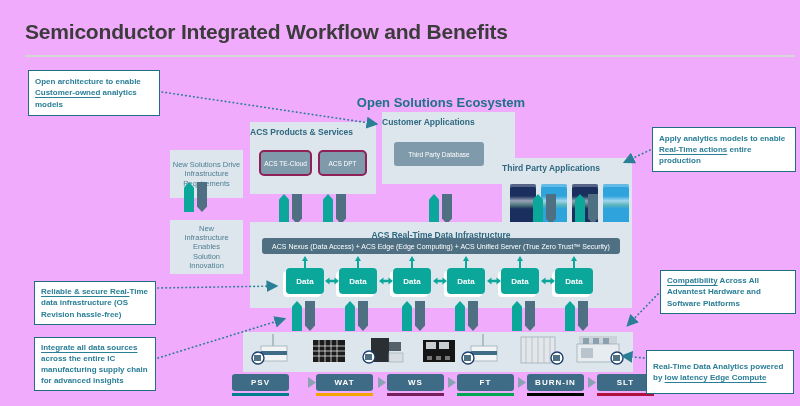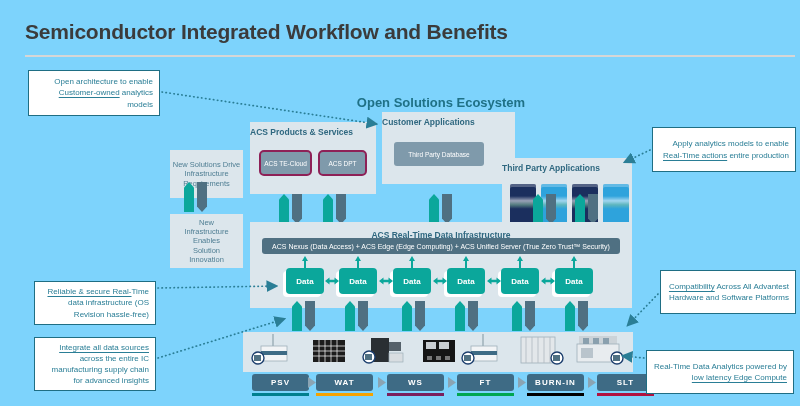--- a/index.html
+++ b/index.html
@@ -1,31 +1,31 @@
 <!DOCTYPE html>
 <html><head>
 <meta charset="utf-8">
 <style>
   * { margin:0; padding:0; box-sizing:border-box; }
   body { background:#ffffff; font-family:"Liberation Sans", sans-serif; }
-  .stage { position:relative; width:800px; height:406px; background:#7dd3fc; overflow:hidden; }
+  .stage { position:relative; width:800px; height:406px; background:#f0abfc; overflow:hidden; }
 
   
   .page-title { position:absolute; left:25px; top:20px; font-size:21px; font-weight:bold; color:#3b3b3b; letter-spacing:-0.2px; }
   .title-rule { position:absolute; left:25px; top:55px; width:770px; height:2px; background:#d6d6d6; }
 
   .ose-title { position:absolute; left:250px; top:95px; width:382px; text-align:center; font-size:13px; font-weight:bold; color:#1f7186; }
 
   
   .panel { position:absolute; background:#dce6ec; }
   .panel-label { color:#4f7e93; font-size:7.5px; line-height:1.25; text-align:center; }
   .col-header { display:block; text-align:left; margin-top:5px; font-size:8.5px; font-weight:bold; color:#2f6880; }
 
   .left-top   { left:170px; top:128px; width:73px; height:48px; display:flex; align-items:center; justify-content:center; padding:2px;margin-top:22px; }
-  .left-bot   { left:170px; top:214px; width:73px; height:54px; display:flex; align-items:center; justify-content:center; padding:12px; }
+  .left-bot   { left:170px; top:220px; width:73px; height:54px; display:flex; align-items:center; justify-content:center; padding:12px; }
 
   .col1 { left:250px; top:122px; width:126px; height:72px; }
   .col2 { left:382px; top:112px; width:133px; height:72px; }
   .col3 { left:502px; top:122px; width:130px; height:72px;margin-top:36px; }
 
   .product-box { position:absolute; top:28px; height:26px; background:#7f9aab; border:2px solid #8e2157; border-radius:5px;
                  color:#ffffff; font-size:6.5px; display:flex; align-items:center; justify-content:center; text-align:center; padding:1px; }
   .product-1 { left:9px;  width:53px; }
   .product-2 { left:68px; width:49px; }
 
@@ -58,21 +58,21 @@
 
   
   .step { position:absolute; top:374px; width:57px; }
   .step-box { height:17px; background:#3e6b85; border-radius:3px; color:#ffffff; font-size:8px; font-weight:bold;
               letter-spacing:1px; display:flex; align-items:center; justify-content:center; }
   .step-line { height:2.5px; margin-top:2px; }
   .chev { position:absolute; top:377px; width:8px; height:11px; background:#8ba4b3; clip-path:polygon(0 0,100% 50%,0 100%); }
 
   
   .callout { position:absolute; background:#ffffff; border:1.5px solid #1f6e84; color:#2a7e96; font-size:8px;
-             line-height:1.4; text-align:right; display:flex; align-items:center; justify-content:center; padding:3px 6px; z-index:6; }
+             line-height:1.4; text-align:left; display:flex; align-items:center; justify-content:center; padding:3px 6px; z-index:6;font-weight:bold; }
   .callout .u { text-decoration:underline; text-underline-offset:1.5px; }
   .co-1 { left:28px;  top:70px;  width:132px; height:46px; }
   .co-2 { left:34px;  top:281px; width:122px; height:44px; }
   .co-3 { left:34px;  top:337px; width:122px; height:54px; }
   .co-4 { left:652px; top:127px; width:144px; height:45px; }
   .co-5 { left:660px; top:270px; width:136px; height:44px; }
   .co-6 { left:646px; top:350px; width:148px; height:44px; }
 
   .overlay { position:absolute; left:0; top:0; z-index:5; pointer-events:none; }
 </style>
@@ -263,21 +263,21 @@
         <rect x="340" y="6" width="6" height="6" fill="#8aa0ae"></rect>
           <rect x="350" y="6" width="6" height="6" fill="#8aa0ae"></rect>
           <rect x="360" y="6" width="6" height="6" fill="#8aa0ae"></rect>
         <rect x="338" y="16" width="12" height="10" fill="#b9c4cc"></rect>
         <circle cx="374" cy="26" r="6" fill="#ffffff" stroke="#1d3f6e" stroke-width="1.4"></circle>
         <rect x="370" y="23" width="7" height="6" fill="#4f7082"></rect>
       </g>
     </svg>
   </div>
 
-  <div class="step" style="left:252px">
+  <div class="step" style="left:232px">
     <div class="step-box">PSV</div>
     <div class="step-line" style="background-color: rgb(0, 127, 143);"></div>
   </div>
   <div class="chev" style="left:308px"></div>
   <div class="step" style="left:316px">
     <div class="step-box">WAT</div>
     <div class="step-line" style="background-color: rgb(245, 163, 0);"></div>
   </div>
   <div class="chev" style="left:378px"></div>
   <div class="step" style="left:387px">

